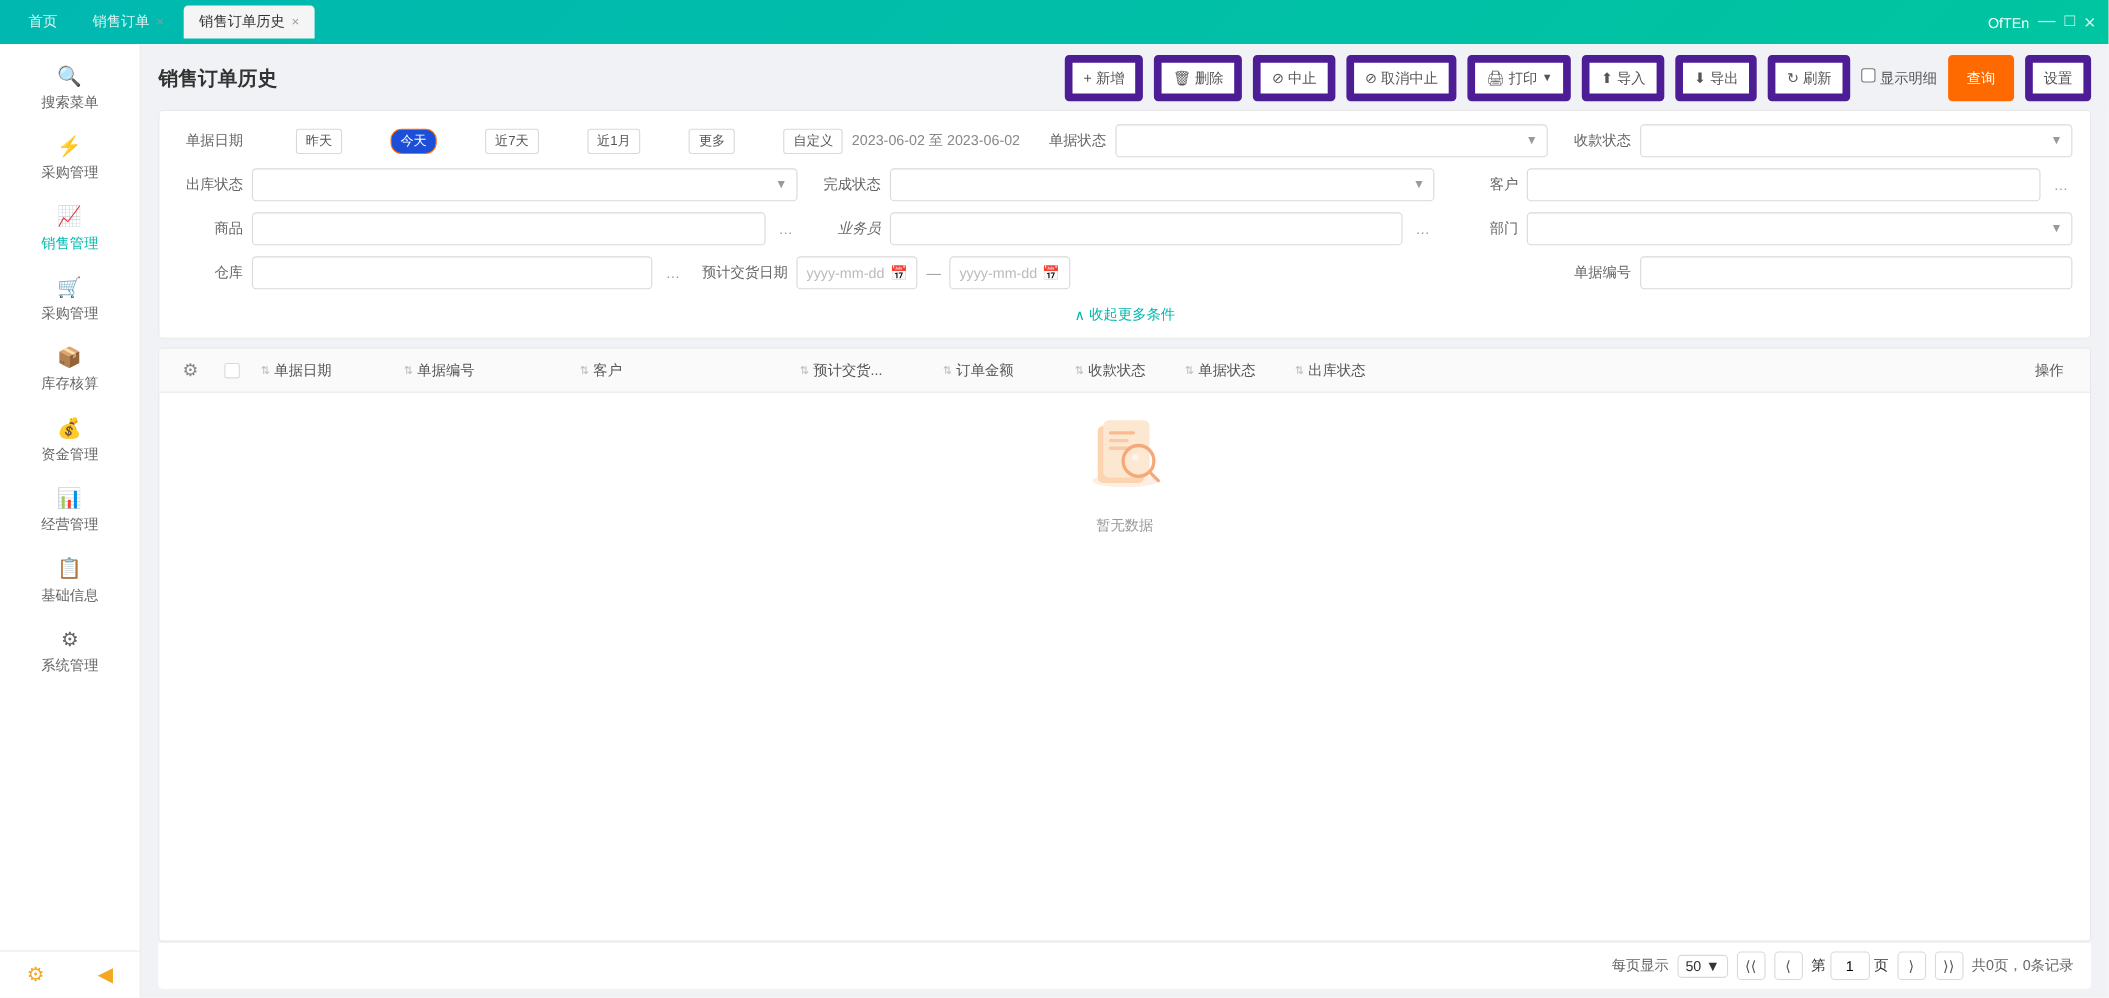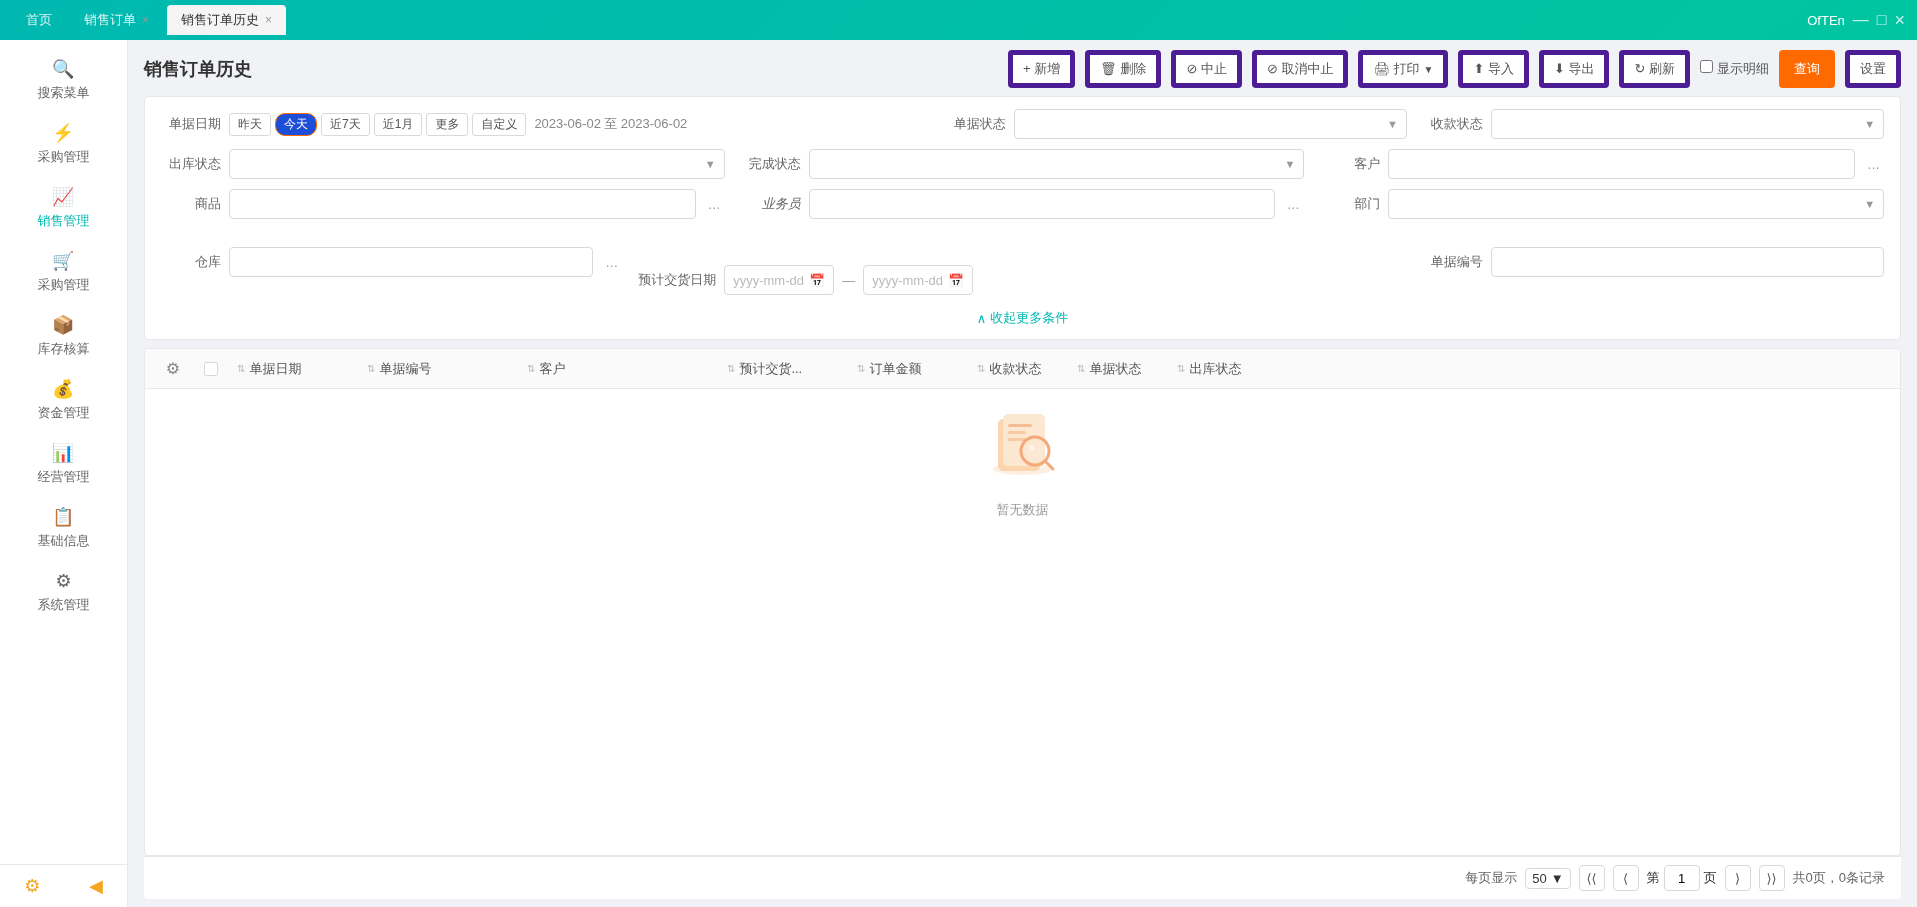--- a/index.html
+++ b/index.html
@@ -115,21 +115,21 @@
     .toolbar {
       display: flex;
       align-items: center;
       gap: 10px;
     }
     .toolbar-btn {
       display: flex;
       align-items: center;
       gap: 4px;
       padding: 5px 10px;
-      border: 5px solid #4c1d95;
+      border: 7px solid #4c1d95;
       background: #fff;
       border-radius: 4px;
       cursor: pointer;
       color: #555;
       font-size: 13px;
     }
     .toolbar-btn.primary { background: #ff6a00; border-color: #ff6a00; color: #fff; border-radius: 4px; }
     .display-toggle { display: flex; align-items: flex-start; gap: 4px; font-size: 13px; color: #555; cursor: pointer; }
     .display-toggle input { cursor: pointer; }
 
@@ -172,20 +172,21 @@
       gap: 4px;
     }
     .date-btn {
       padding: 2px 8px;
       border: 1px solid #d9d9d9;
       border-radius: 3px;
       cursor: pointer;
       font-size: 12px;
       color: #555;
       background: #fff;
+      margin-left: 40px;
     }
     .date-btn.active {
       background: #1d4ed8;
       border-color: #ff6a00;
       color: #fff;
       border-radius: 10px;
     }
     .date-text { font-size: 12px; color: #888; margin-left: 4px; }
     .select-control {
       flex: 1;
@@ -536,21 +537,21 @@
           </div>
         </div>
       </div>
 
       <div class="filter-row">
         <div class="filter-item" style="flex:1.2;">
           <span class="filter-label">仓库</span>
           <div class="input-control"></div>
           <span class="ellipsis-btn">…</span>
         </div>
-        <div class="filter-item" style="flex:2;margin-top:36px;">
+        <div class="filter-item" style="flex:2;">
           <span class="filter-label">预计交货日期</span>
           <div class="filter-control">
             <div class="date-input">
               <span>yyyy-mm-dd</span>
               <span class="calendar-icon">📅</span>
             </div>
             <span class="date-separator">—</span>
             <div class="date-input">
               <span>yyyy-mm-dd</span>
               <span class="calendar-icon">📅</span>
@@ -602,20 +603,23 @@
           <span>收款状态</span>
         </div>
         <div class="th th-status">
           <span class="sort-icon">⇅</span>
           <span>单据状态</span>
         </div>
         <div class="th th-outbound">
           <span class="sort-icon">⇅</span>
           <span>出库状态</span>
         </div>
+        <div class="th th-actions">
+          <span>操作</span>
+        </div>
       </div>
 
       <div class="empty-state">
         <svg class="empty-icon" viewBox="0 0 100 100" xmlns="http://www.w3.org/2000/svg">
 
           <ellipse cx="50" cy="80" rx="30" ry="6" fill="#fce0c8" opacity="0.5"></ellipse>
           <rect x="25" y="30" width="42" height="52" rx="5" fill="#fcd5b0"></rect>
           <rect x="30" y="25" width="42" height="52" rx="5" fill="#fce8d0"></rect>
           <rect x="35" y="35" width="24" height="3" rx="1.5" fill="#f5a87a" opacity="0.7"></rect>
           <rect x="35" y="42" width="18" height="3" rx="1.5" fill="#f5a87a" opacity="0.5"></rect>

